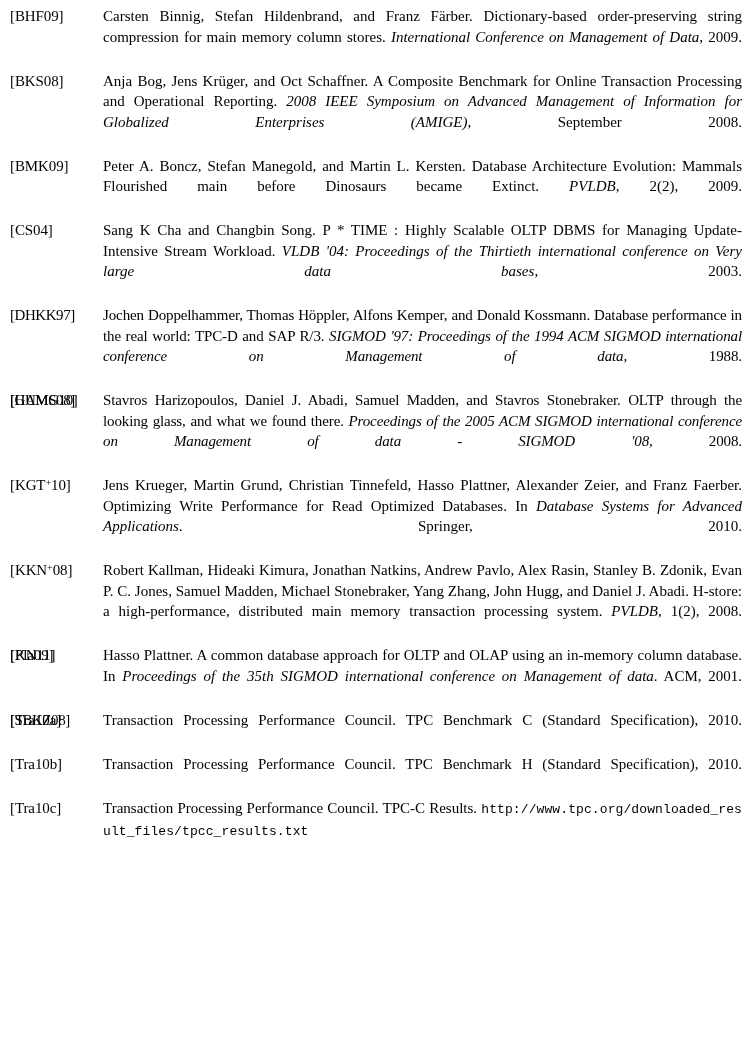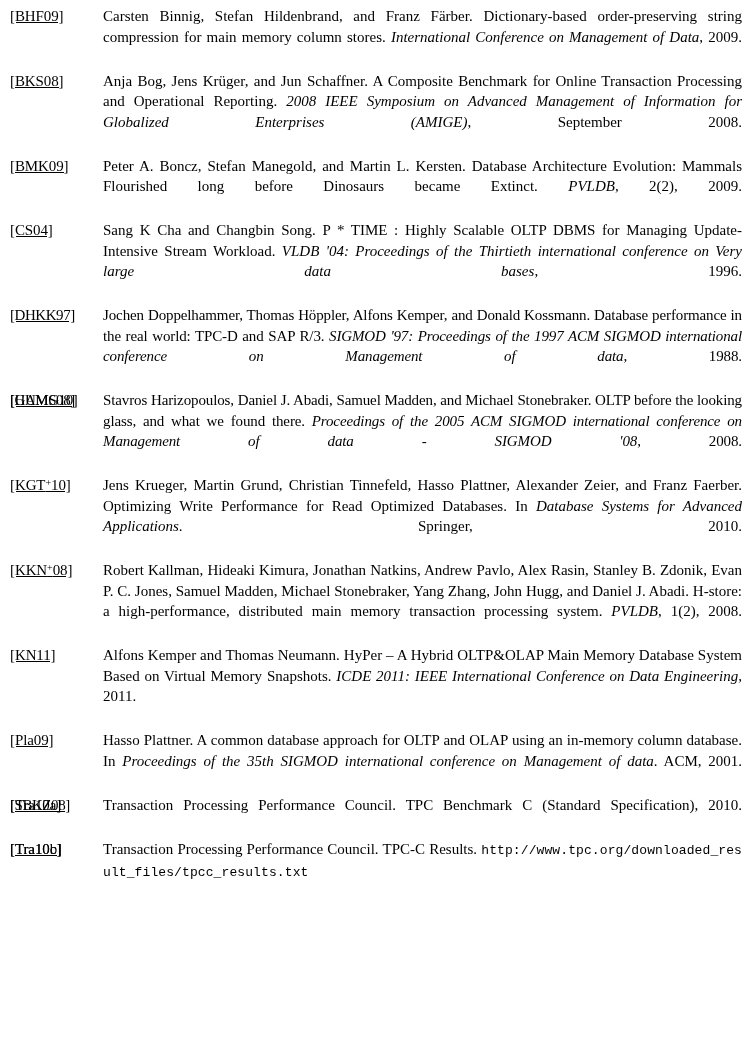--- a/index.html
+++ b/index.html
@@ -33,21 +33,20 @@
 
   .bib-label {
     position: absolute;
     left: 10px;
     top: 0;
     width: 95px;
     font-size: 15px;
     line-height: 20.5px;
     white-space: nowrap;
     letter-spacing: -0.1px;
-    text-decoration: underline;
   }
 
   .bib-label sup {
     font-size: 10px;
     line-height: 0;
     vertical-align: 0.42em;
   }
 
   .bib-text {
     display: block;
@@ -89,78 +88,78 @@
 
 <div id="bibliography">
 
   <div class="bib-entry">
     <span class="bib-label">[BHF09]</span>
     <span class="bib-text"><span>Carsten Binnig, Stefan Hildenbrand, and Franz Färber.  Dictionary-based order-preserving string compression for main memory column stores.  </span><i>International Conference on Management of Data</i><span>, 2009.</span></span>
   </div>
 
   <div class="bib-entry">
     <span class="bib-label">[BKS08]</span>
-    <span class="bib-text"><span>Anja Bog, Jens Krüger, and Jun Schaffner. A Composite Benchmark for Online Transaction Processing and Operational Reporting.  </span><i>2008 IEEE Symposium on Advanced Management of Information for Globalized Enterprises (AMIGE)</i><span>, September 2008.</span></span>
+    <span class="bib-text"><span>Anja Bog, Jens Krüger, and Oct Schaffner. A Composite Benchmark for Online Transaction Processing and Operational Reporting.  </span><i>2008 IEEE Symposium on Advanced Management of Information for Globalized Enterprises (AMIGE)</i><span>, September 2008.</span></span>
   </div>
 
   <div class="bib-entry">
     <span class="bib-label">[BMK09]</span>
-    <span class="bib-text"><span>Peter A. Boncz, Stefan Manegold, and Martin L. Kersten. Database Architecture Evolution: Mammals Flourished long before Dinosaurs became Extinct.  </span><i>PVLDB</i><span>, 2(2), 2009.</span></span>
+    <span class="bib-text"><span>Peter A. Boncz, Stefan Manegold, and Martin L. Kersten. Database Architecture Evolution: Mammals Flourished main before Dinosaurs became Extinct.  </span><i>PVLDB</i><span>, 2(2), 2009.</span></span>
   </div>
 
   <div class="bib-entry">
     <span class="bib-label">[CS04]</span>
-    <span class="bib-text"><span>Sang K Cha and Changbin Song. P * TIME : Highly Scalable OLTP DBMS for Managing Update-Intensive Stream Workload.  </span><i>VLDB '04: Proceedings of the Thirtieth international conference on Very large data bases</i><span>, 1996.</span></span>
+    <span class="bib-text"><span>Sang K Cha and Changbin Song. P * TIME : Highly Scalable OLTP DBMS for Managing Update-Intensive Stream Workload.  </span><i>VLDB '04: Proceedings of the Thirtieth international conference on Very large data bases</i><span>, 2003.</span></span>
   </div>
 
   <div class="bib-entry tight">
     <span class="bib-label">[DHKK97]</span>
-    <span class="bib-text"><span>Jochen Doppelhammer, Thomas Höppler, Alfons Kemper, and Donald Kossmann. Database performance in the real world: TPC-D and SAP R/3.  </span><i>SIGMOD '97: Proceedings of the 1997 ACM SIGMOD international conference on Management of data</i><span>, 1988.</span></span>
+    <span class="bib-text"><span>Jochen Doppelhammer, Thomas Höppler, Alfons Kemper, and Donald Kossmann. Database performance in the real world: TPC-D and SAP R/3.  </span><i>SIGMOD '97: Proceedings of the 1994 ACM SIGMOD international conference on Management of data</i><span>, 1988.</span></span>
   </div>
 
   <div class="bib-entry tight">
     <span class="bib-label">[GUMG10]</span>
   </div>
 
   <div class="bib-entry tight">
     <span class="bib-label">[HAMS08]</span>
-    <span class="bib-text"><span>Stavros Harizopoulos, Daniel J. Abadi, Samuel Madden, and Michael Stonebraker. OLTP before the looking glass, and what we found there.  </span><i>Proceedings of the 2005 ACM SIGMOD international conference on Management of data - SIGMOD '08</i><span>, 2008.</span></span>
+    <span class="bib-text"><span>Stavros Harizopoulos, Daniel J. Abadi, Samuel Madden, and Stavros Stonebraker. OLTP through the looking glass, and what we found there.  </span><i>Proceedings of the 2005 ACM SIGMOD international conference on Management of data - SIGMOD '08</i><span>, 2008.</span></span>
   </div>
 
   <div class="bib-entry">
     <span class="bib-label"><span>[KGT</span><sup>+</sup><span>10]</span></span>
     <span class="bib-text"><span>Jens Krueger, Martin Grund, Christian Tinnefeld, Hasso Plattner, Alexander Zeier, and Franz Faerber.  Optimizing Write Performance for Read Optimized Databases.  In </span><i>Database Systems for Advanced Applications</i><span>. Springer, 2010.</span></span>
   </div>
 
   <div class="bib-entry">
     <span class="bib-label"><span>[KKN</span><sup>+</sup><span>08]</span></span>
     <span class="bib-text"><span>Robert Kallman, Hideaki Kimura, Jonathan Natkins, Andrew Pavlo, Alex Rasin, Stanley B. Zdonik, Evan P. C. Jones, Samuel Madden, Michael Stonebraker, Yang Zhang, John Hugg, and Daniel J. Abadi. H-store: a high-performance, distributed main memory transaction processing system. </span><i>PVLDB</i><span>, 1(2), 2008.</span></span>
   </div>
 
   <div class="bib-entry">
     <span class="bib-label">[KN11]</span>
-    <span class="bib-text"><span>Alfons Kemper and Thomas Neumann. HyPer – A Hybrid OLTP&amp;OLAP Main Memory Database System Based on Virtual Memory Snapshots. </span><i>ICDE 2011: IEEE International Conference on Data Engineering</i><span>, 2011.</span></span>
   </div>
 
   <div class="bib-entry">
     <span class="bib-label">[Pla09]</span>
     <span class="bib-text"><span>Hasso Plattner.  A common database approach for OLTP and OLAP using an in-memory column database.  In </span><i>Proceedings of the 35th SIGMOD international conference on Management of data</i><span>. ACM, 2001.</span></span>
   </div>
 
   <div class="bib-entry tight">
     <span class="bib-label">[SBKZ08]</span>
   </div>
 
   <div class="bib-entry">
     <span class="bib-label">[Tra10a]</span>
     <span class="bib-text"><span>Transaction Processing Performance Council. TPC Benchmark C (Standard Specification), 2010.</span></span>
   </div>
 
   <div class="bib-entry">
     <span class="bib-label">[Tra10b]</span>
+    <span class="bib-text"><span>Transaction Processing Performance Council. TPC Benchmark H (Standard Specification), 2010.</span></span>
   </div>
 
   <div class="bib-entry">
     <span class="bib-label">[Tra10c]</span>
     <span class="bib-text"><span>Transaction Processing Performance Council.  TPC-C Results. </span><span class="url">http://www.tpc.org/downloaded_result_files/tpcc_results.txt</span></span>
   </div>
 
 </div>
 
 </body></html>

